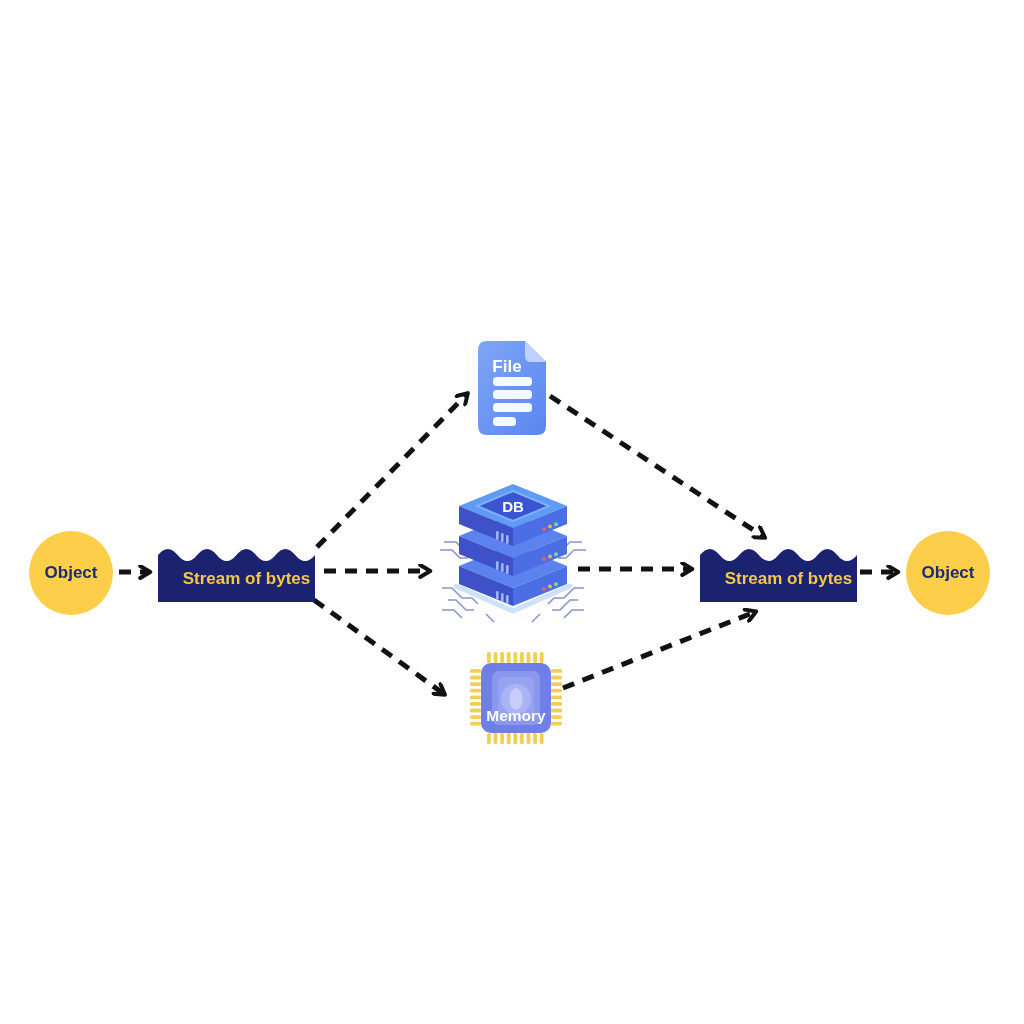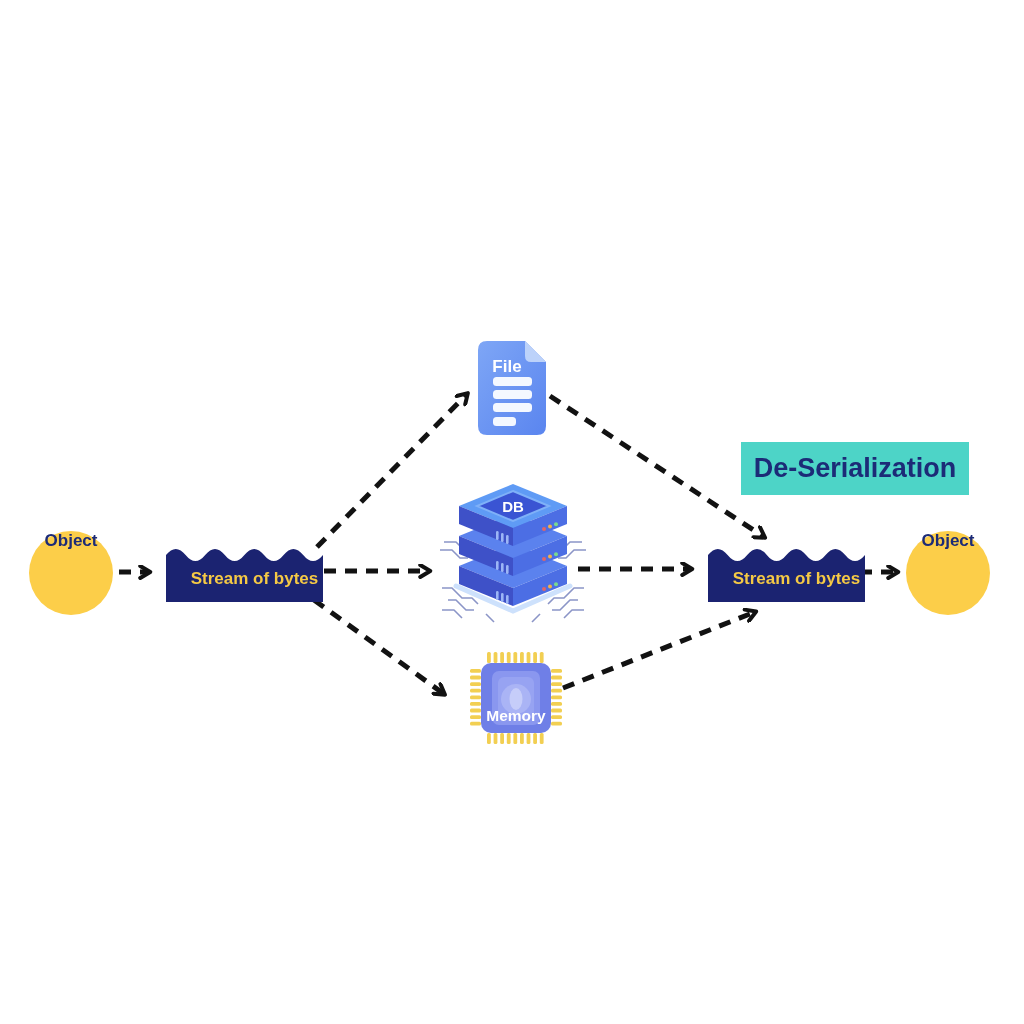--- a/index.html
+++ b/index.html
@@ -10,26 +10,26 @@
   .abs{position:absolute;}
   .title-box{
     position:absolute;background:#4dd4c7;color:#1c2b77;
     display:flex;align-items:center;justify-content:center;
     font-weight:800;letter-spacing:0;
   }
   #serialization-box{left:75px;top:444px;width:227px;height:54px;font-size:30px;}
   #deserialization-box{left:741px;top:442px;width:228px;height:53px;font-size:27px;}
   .object-circle{
     position:absolute;width:84px;height:84px;border-radius:50%;background:#fcce49;
-    display:flex;justify-content:center;
+    display:flex;align-items:center;justify-content:center;
     color:#1c2b77;font-weight:800;font-size:17px;
   }
   #object-left{left:29px;top:531px;}
   #object-right{left:906px;top:531px;}
-  .banner{position:absolute;width:177px;height:56px;margin-left:8px;}
+  .banner{position:absolute;width:177px;height:56px;}
   #banner-left{left:158px;top:546px;}
   #banner-right{left:700px;top:546px;}
   .banner svg{position:absolute;left:0;top:0;}
   .banner-text{
     position:absolute;left:0;right:0;top:0;bottom:0;
     display:flex;align-items:center;justify-content:center;
     padding-top:10px;box-sizing:border-box;
     color:#f5c945;font-weight:800;font-size:17px;white-space:nowrap;
   }
   #file-icon{left:478px;top:341px;}
@@ -54,23 +54,20 @@
         <line x1="317" y1="547" x2="467" y2="394" stroke="#121212" stroke-width="5" stroke-dasharray="12 9" marker-end="url(#ah)"></line>
         <line x1="324" y1="571" x2="429" y2="571" stroke="#121212" stroke-width="5" stroke-dasharray="12 9" marker-end="url(#ah)"></line>
         <line x1="314" y1="600" x2="444" y2="694" stroke="#121212" stroke-width="5" stroke-dasharray="12 9" marker-end="url(#ah)"></line>
         <line x1="550" y1="396" x2="764" y2="537" stroke="#121212" stroke-width="5" stroke-dasharray="12 9" marker-end="url(#ah)"></line>
         <line x1="578" y1="569" x2="691" y2="569" stroke="#121212" stroke-width="5" stroke-dasharray="12 9" marker-end="url(#ah)"></line>
         <line x1="563" y1="688" x2="755" y2="612" stroke="#121212" stroke-width="5" stroke-dasharray="12 9" marker-end="url(#ah)"></line>
         <line x1="860" y1="572" x2="897" y2="572" stroke="#121212" stroke-width="5" stroke-dasharray="12 9" marker-end="url(#ah)"></line>
       </g>
   </svg>
 
-  <div class="title-box" id="deserialization-box">
-    <span>De-Serialization</span>
-  </div>
 
   <div class="object-circle" id="object-left">
     <span>Object</span>
   </div>
   <div class="object-circle" id="object-right">
     <span>Object</span>
   </div>
 
   <div class="banner" id="banner-left">
     <svg width="157" height="56" viewBox="0 0 157 56">

